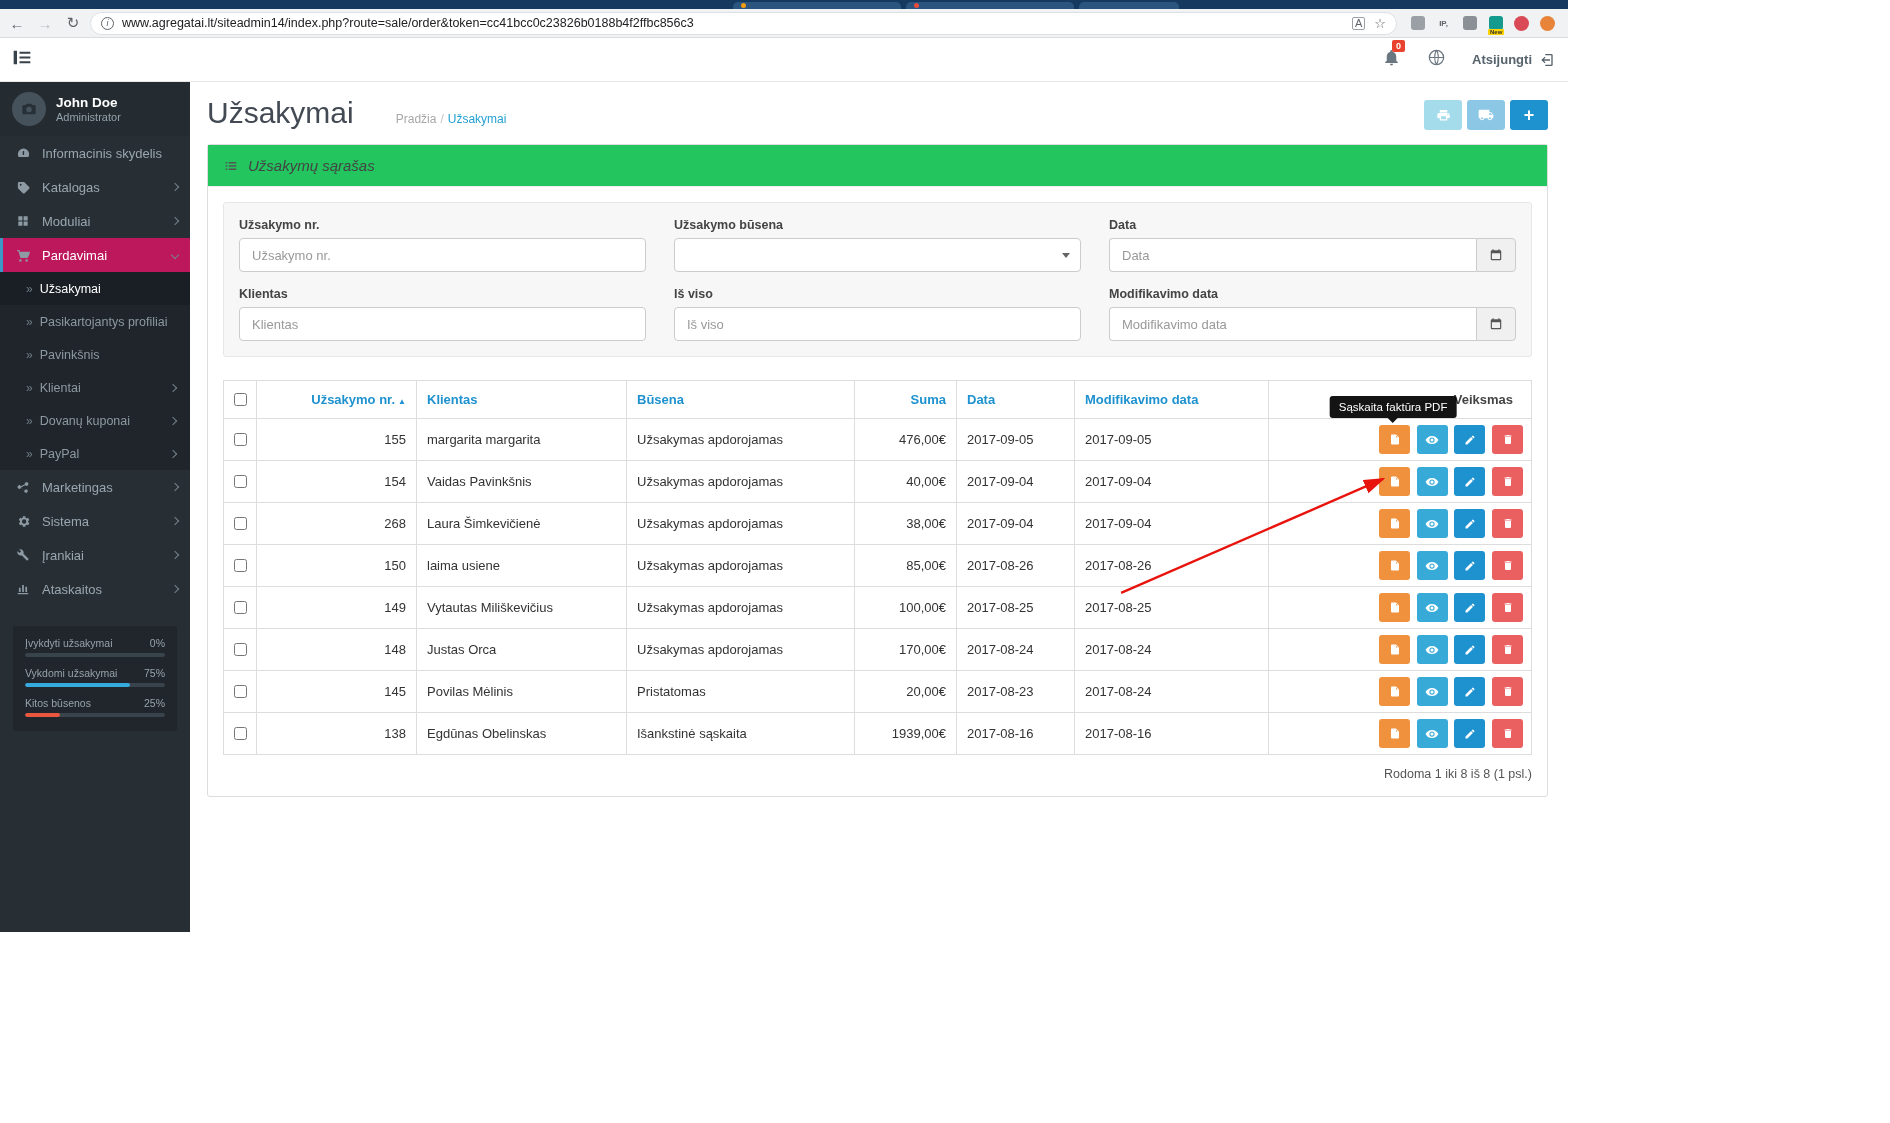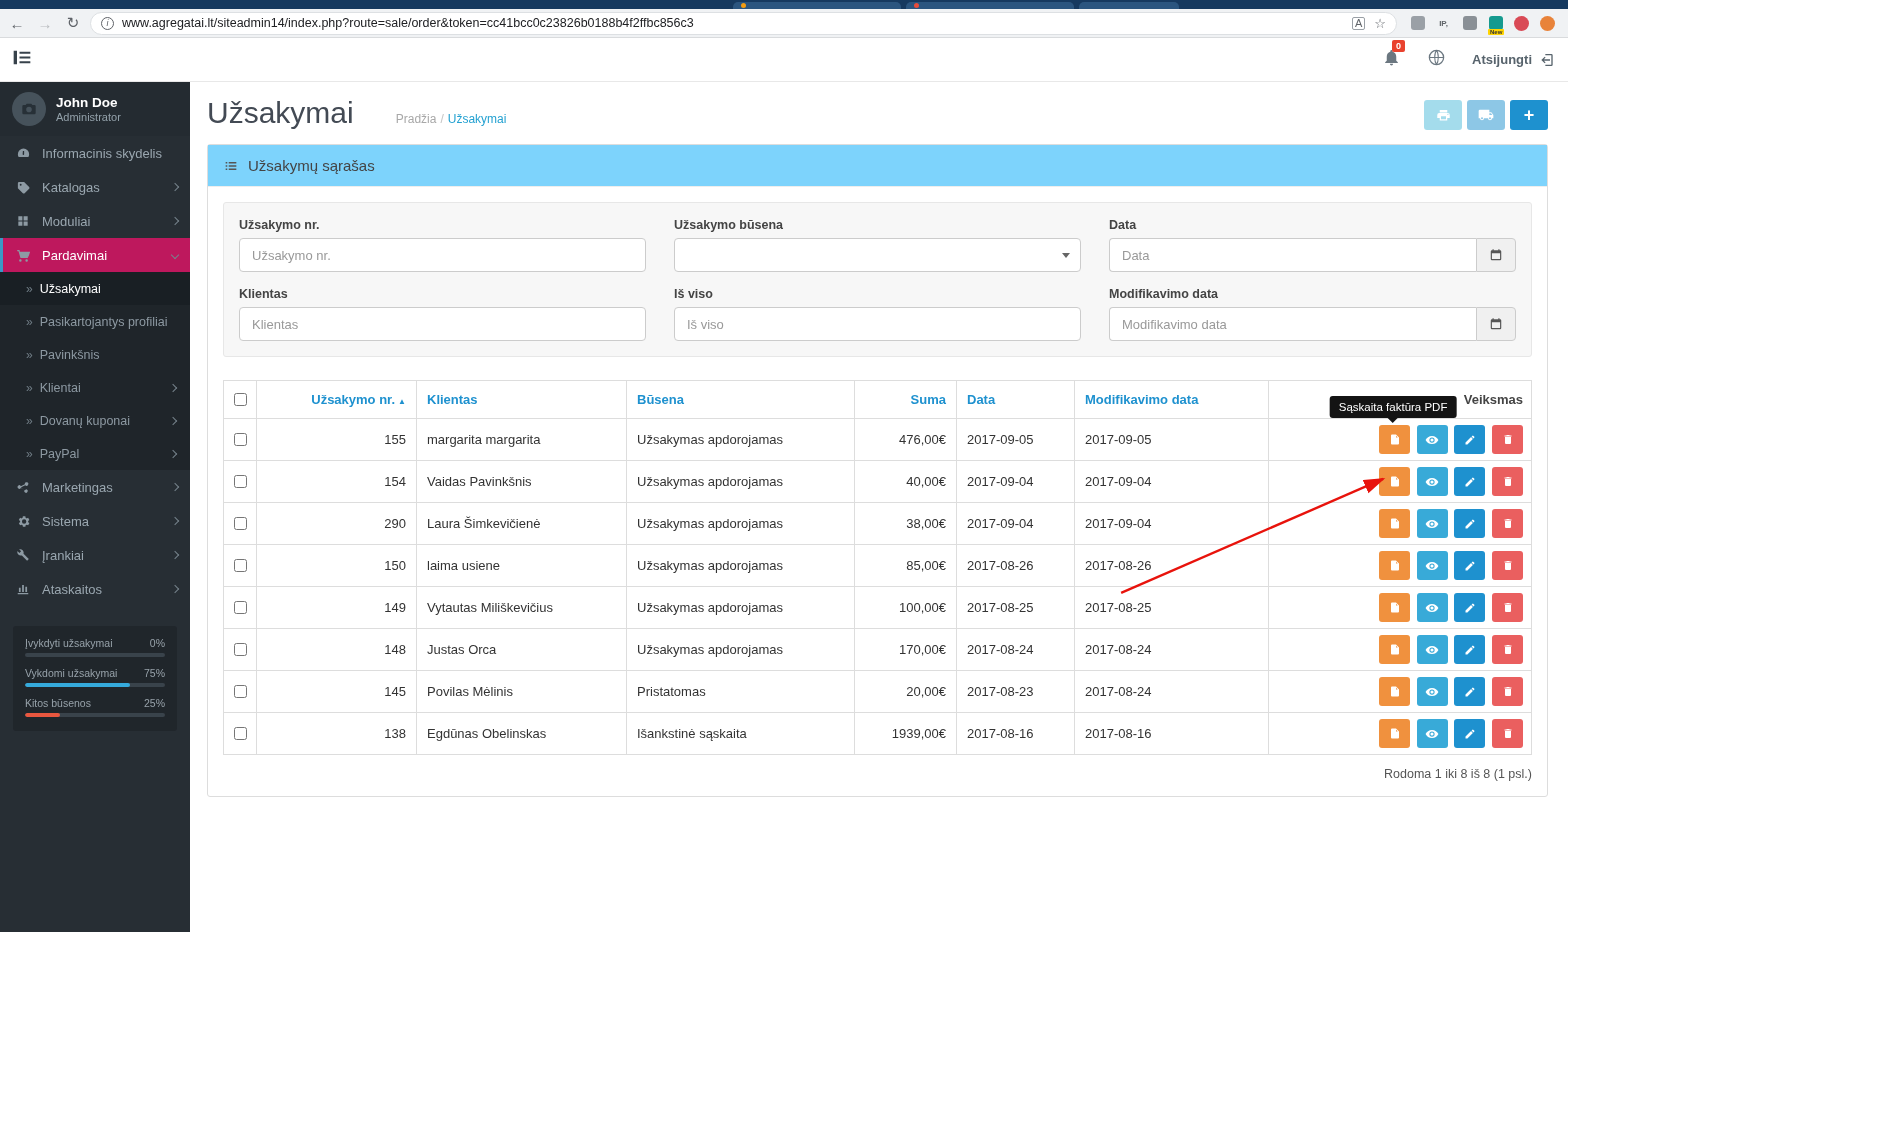--- a/index.html
+++ b/index.html
@@ -70,21 +70,21 @@
   .crumb-home { color:#a8a8a8; cursor:pointer;padding-left:28px; }
   .crumb-sep { color:#c3c3c3; margin:0 4px; }
   .crumb-current { color:#23a1d1; cursor:pointer; }
   .header-buttons { display:flex; gap:5px; margin-top:4px; }
   .hbtn { width:38px; height:30px; border:none; border-radius:3px; display:flex; align-items:center; justify-content:center; color:#fff; cursor:pointer; }
   .hbtn.invoice { background:#5bc0de; opacity:.55; }
   .hbtn.shipping { background:#1e91cf; opacity:.5; }
   .hbtn.add { background:#1e91cf; font-size:18px; font-weight:bold; line-height:1; }
 
   .panel { margin-top:14px; background:#fff; border:1px solid #ddd; border-radius:3px; }
-  .panel-heading { padding:12px 15px; border-bottom:1px solid #eee; background:#7dd3fc; display:flex; align-items:center; gap:9px; color:#444; font-size:15px; }
+  .panel-heading { padding:12px 15px; border-bottom:1px solid #eee; background:#22c55e; display:flex; align-items:center; gap:9px; color:#444; font-size:15px;font-style:italic; }
   .panel-body { padding:15px; }
   .well { background:#f7f7f7; border:1px solid #e7e7e7; border-radius:3px; padding:15px; }
   .filter-grid { display:grid; grid-template-columns:1fr 1fr 1fr; column-gap:28px; row-gap:15px; }
   .flabel { display:block; font-size:12.5px; font-weight:bold; color:#444; margin-bottom:6px; }
   input.txt { width:100%; height:34px; border:1px solid #ccc; border-radius:4px; padding:6px 12px; font-size:13px; color:#555; background:#fff; }
   input.txt::placeholder { color:#999; }
   .select { position:relative; height:34px; border:1px solid #ccc; border-radius:4px; background:#fff; display:flex; align-items:center; padding:0 12px; color:#555; font-size:13px; cursor:pointer; }
   .sel-caret { position:absolute; right:10px; width:0; height:0; border-left:4px solid transparent; border-right:4px solid transparent; border-top:5px solid #666; }
   .igroup { display:flex; }
   .igroup input { border-radius:4px 0 0 4px; border-right:none; }
@@ -99,21 +99,21 @@
   .sort-caret { font-size:8px; color:#1e91cf; margin-left:3px; }
   .col-check { width:27px; text-align:center !important; padding:8px 6px !important; }
   .col-order { width:160px; }
   .col-customer { width:210px; }
   .col-status { width:228px; }
   .col-total { width:102px; }
   .col-date { width:118px; }
   .col-modified { width:194px; }
   .num { text-align:right !important; }
   .col-actions { text-align:right !important; padding:6px 8px !important; }
-  th.col-actions { font-weight:bold; padding:11px 8px !important; }
+  th.col-actions { font-weight:bold; padding:11px 18px !important; }
   .abtn { width:31px; height:29px; border:none; border-radius:3px; color:#fff; display:inline-flex; align-items:center; justify-content:center; margin-left:3px; vertical-align:middle; cursor:pointer; }
   .abtn.pdf { background:#f0913e; }
   .abtn.view { background:#38aad8; }
   .abtn.edit { background:#1e91cf; }
   .abtn.del { background:#ea5f5f; }
   .btn-wrap { position:relative; display:inline-block; }
   .results { text-align:right; font-size:12.5px; color:#555; margin-top:12px; }
 
   .tooltip { position:absolute; bottom:calc(100% + 7px); left:50%; transform:translateX(-50%); background:rgba(0,0,0,.92); color:#fff; font-size:11.5px; padding:5px 9px; border-radius:3px; white-space:nowrap; z-index:40; }
   .tooltip::after { content:""; position:absolute; top:100%; left:50%; margin-left:-5px; border:5px solid transparent; border-top-color:rgba(0,0,0,.92); }
@@ -495,21 +495,21 @@
       </button>
       <button class="abtn del">
         <svg width="12" height="13" viewBox="0 0 24 24">
                         <path fill="currentColor" d="M6 19a2 2 0 0 0 2 2h8a2 2 0 0 0 2-2V7H6zM19 4h-3.5l-1-1h-5l-1 1H5v2h14z"></path>
                       </svg>
       </button>
     </td>
   </tr>
                 <tr>
     <td class="col-check"><input type="checkbox" style=""></td>
-    <td class="col-order num">290</td>
+    <td class="col-order num">268</td>
     <td class="col-customer">Laura Šimkevičienė</td>
     <td class="col-status">Užsakymas apdorojamas</td>
     <td class="col-total num">38,00€</td>
     <td class="col-date">2017-09-04</td>
     <td class="col-modified">2017-09-04</td>
     <td class="col-actions">
       <span class="btn-wrap">
         <button class="abtn pdf">
           <svg width="12" height="13" viewBox="0 0 24 24">
                           <path fill="currentColor" d="M14 2H6a2 2 0 0 0-2 2v16a2 2 0 0 0 2 2h12a2 2 0 0 0 2-2V8l-6-6zm0 2.5L17.5 8H14z"></path>

